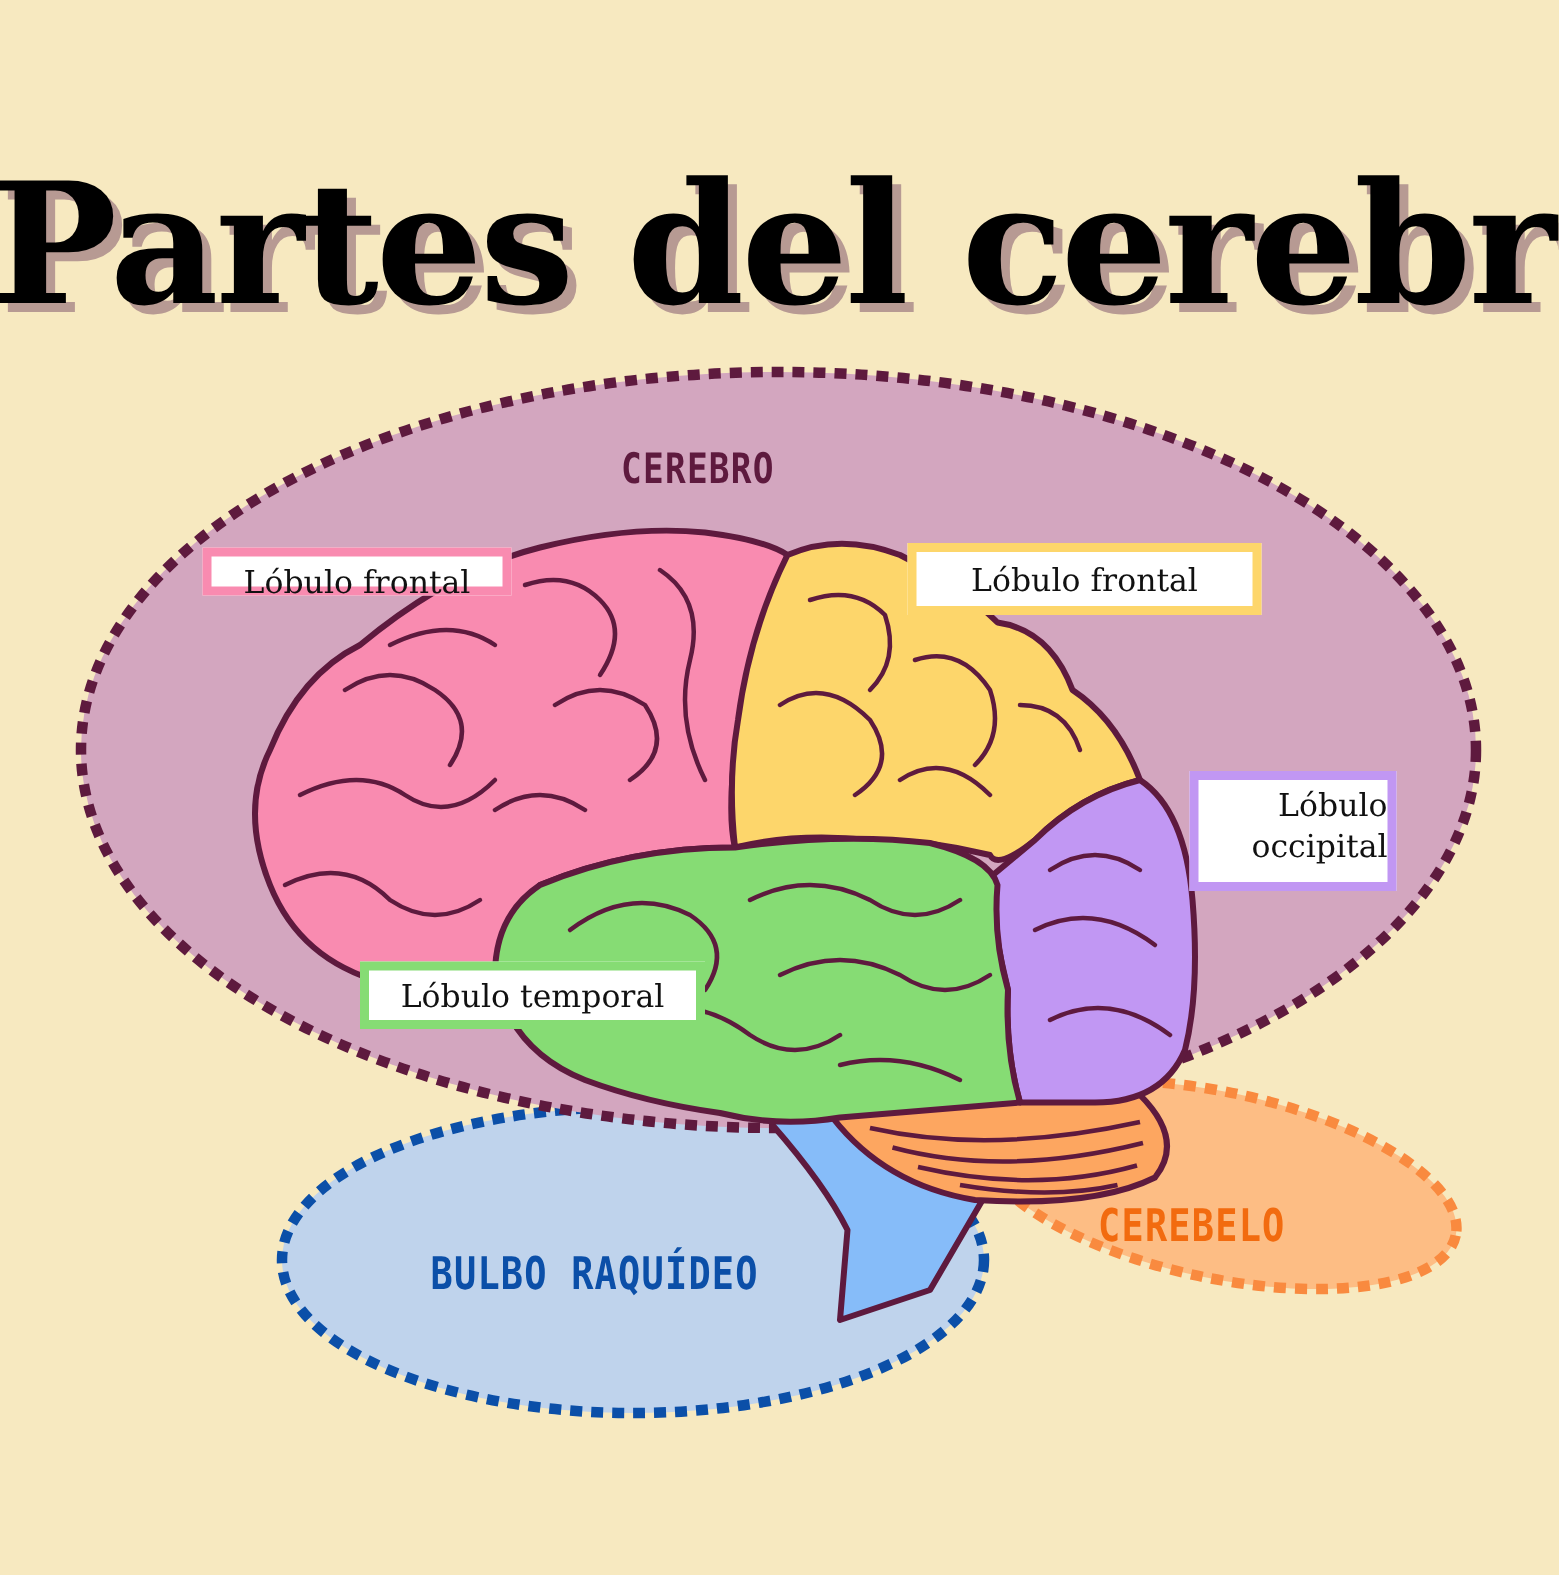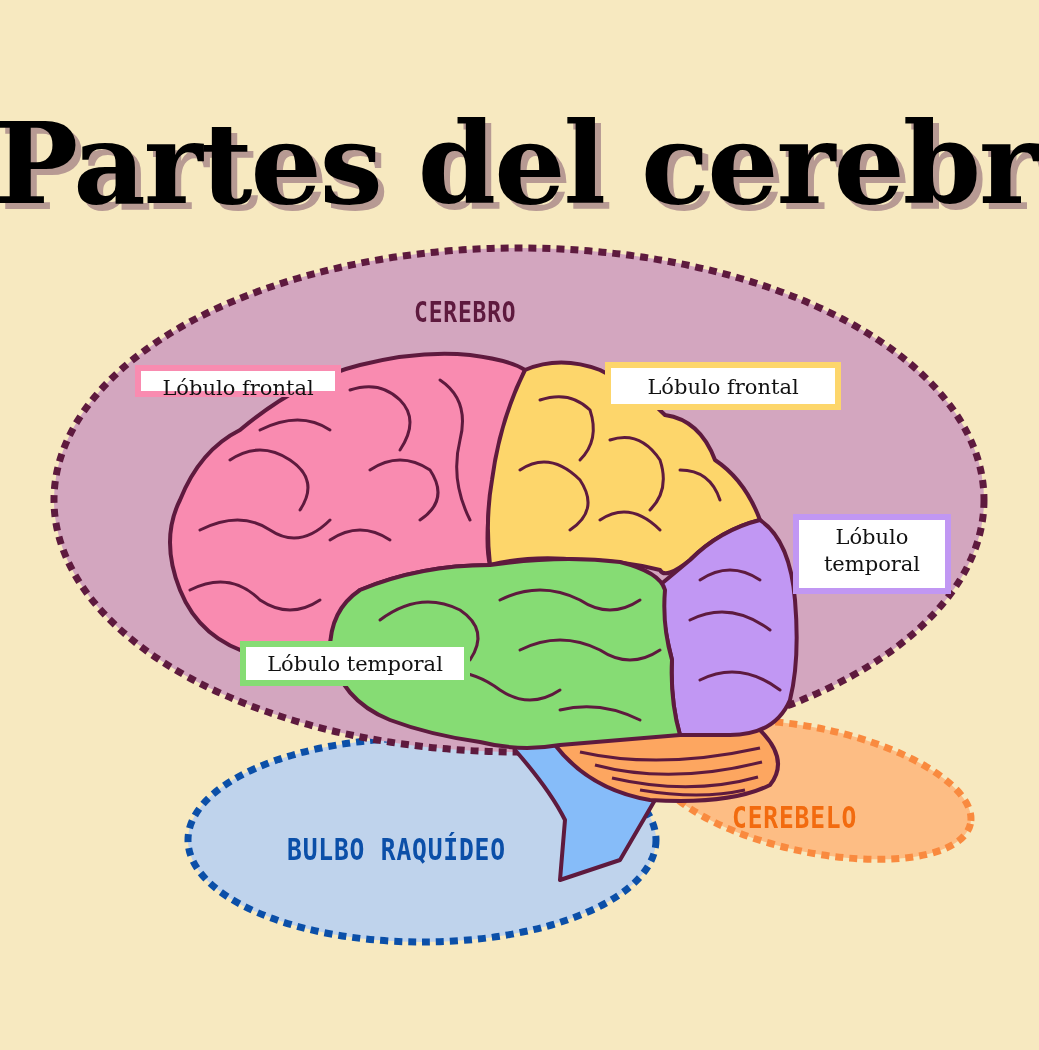--- a/index.html
+++ b/index.html
@@ -105,20 +105,20 @@
 <div class="region-title" style="left:732px; top:800px; font-size:30px; color:#f26b0f;">CEREBELO</div>
 
 <div class="label" style="left:135px; top:365px; width:206px; height:32px; border:6px solid #f98bb0; padding-top:4px;">
   <span>Lóbulo frontal</span>
 </div>
 
 <div class="label" style="left:605px; top:362px; width:236px; height:48px; border:6px solid #fdd66b; padding-top:6px;">
   <span>Lóbulo frontal</span>
 </div>
 
-<div class="label" style="left:793px; top:514px; width:158px; height:80px; border:6px solid #c197f3; padding-top:4px;">
+<div class="label" style="left:793px; top:514px; width:138px; height:80px; border:6px solid #c197f3; padding-top:4px;text-align:right;">
   <div>Lóbulo</div>
-  <div>temporal</div>
+  <div>occipital</div>
 </div>
 
 <div class="label" style="left:240px; top:641px; width:230px; height:45px; border:6px solid #86dc74; padding-top:4px;">
   <span>Lóbulo temporal</span>
 </div>
 
 </body></html>

